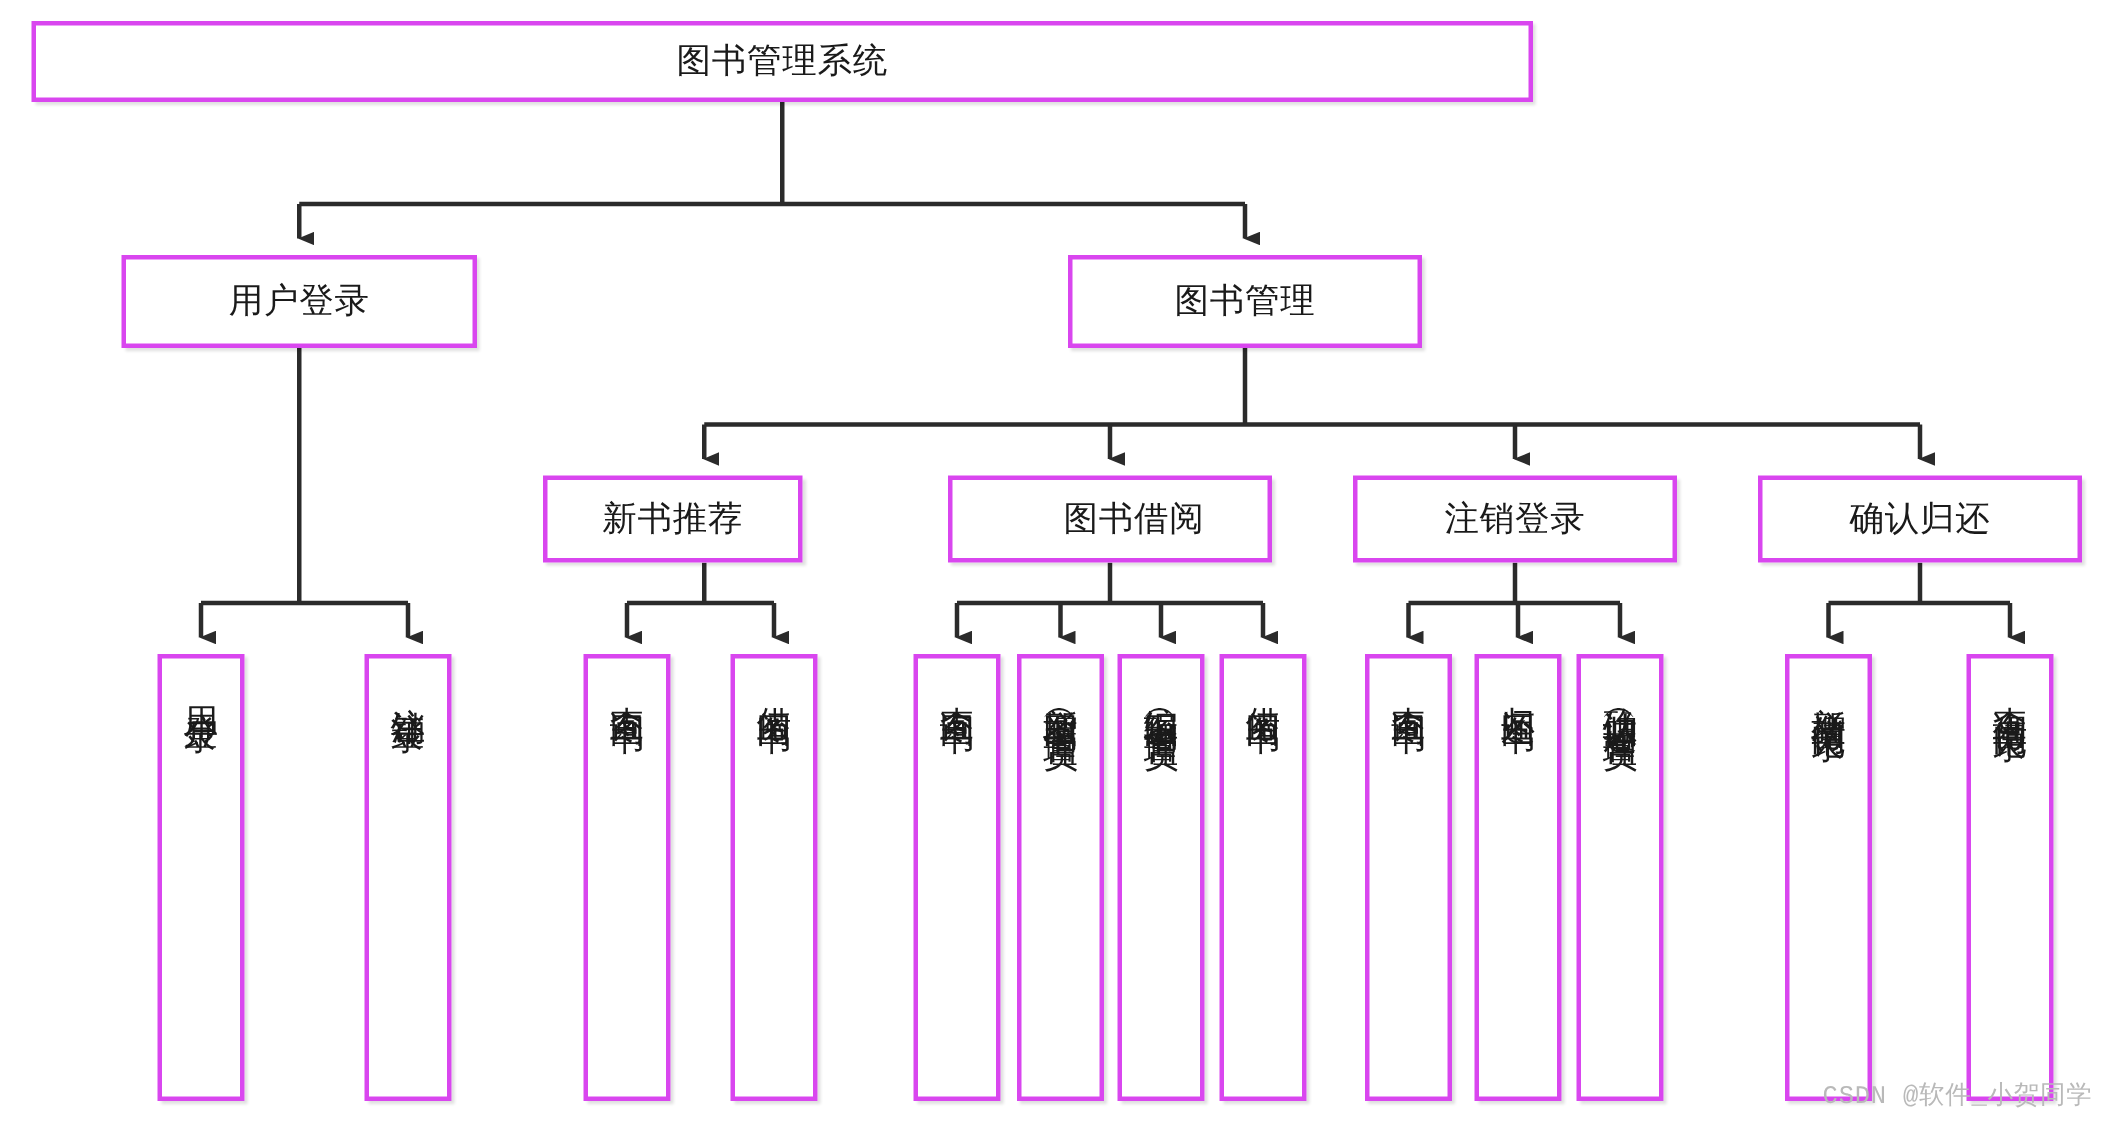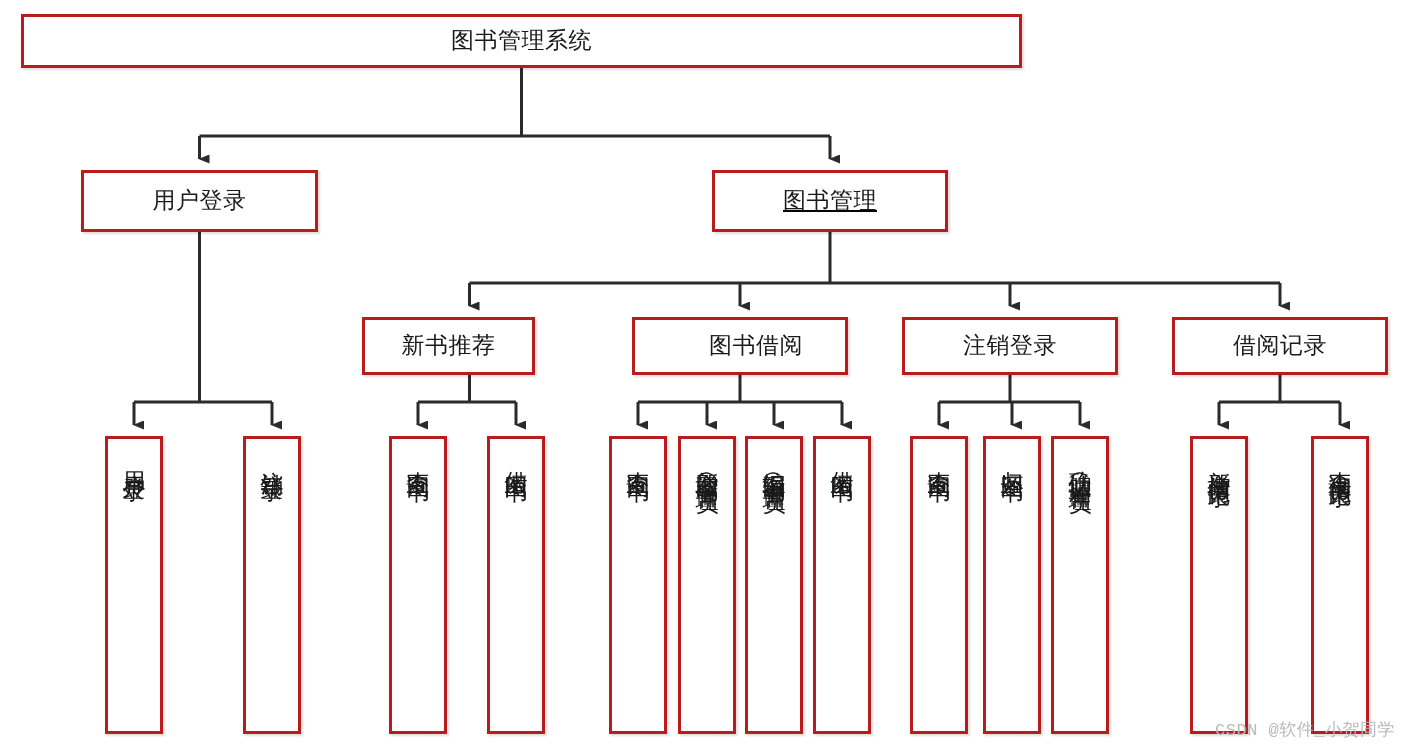--- a/index.html
+++ b/index.html
@@ -18,21 +18,21 @@
   #diagram-svg {
     position: absolute;
     left: 0;
     top: 0;
     width: 1405px;
     height: 747px;
   }
   .node-box {
     position: absolute;
     box-sizing: border-box;
-    border: 3px solid #b91c1c;
+    border: 3px solid #d946ef;
     background: #ffffff;
     display: flex;
     align-items: center;
     justify-content: center;
     box-shadow: 2px 2px 2px rgba(0,0,0,0.13);
   }
   .node-label {
     color: #1a1a1a;
     font-size: 23px;
     line-height: 1.12;
@@ -113,34 +113,34 @@
       </g>
   </svg>
 
   <div id="node-layer">
       <div class="node-box" style="left: 21px; top: 14px; width: 1001px; height: 54px;">
         <div class="node-label">图书管理系统</div>
       </div>
       <div class="node-box" style="left: 81px; top: 170px; width: 237px; height: 62px;">
         <div class="node-label">用户登录</div>
       </div>
-      <div class="node-box" style="left: 712px; top: 170px; width: 236px; height: 62px; text-decoration: underline;">
+      <div class="node-box" style="left: 712px; top: 170px; width: 236px; height: 62px;">
         <div class="node-label">图书管理</div>
       </div>
       <div class="node-box" style="left: 362px; top: 317px; width: 173px; height: 58px;">
         <div class="node-label">新书推荐</div>
       </div>
       <div class="node-box" style="left: 632px; top: 317px; width: 216px; height: 58px; padding-left: 32px;">
         <div class="node-label">图书借阅</div>
       </div>
       <div class="node-box" style="left: 902px; top: 317px; width: 216px; height: 58px;">
         <div class="node-label">注销登录</div>
       </div>
       <div class="node-box" style="left: 1172px; top: 317px; width: 216px; height: 58px;">
-        <div class="node-label">借阅记录</div>
+        <div class="node-label">确认归还</div>
       </div>
       <div class="node-box vertical" style="left: 105px; top: 436px; width: 58px; height: 298px;">
         <div class="node-label">用户登录</div>
       </div>
       <div class="node-box vertical" style="left: 243px; top: 436px; width: 58px; height: 298px;">
         <div class="node-label">注销登录</div>
       </div>
       <div class="node-box vertical" style="left: 389px; top: 436px; width: 58px; height: 298px;">
         <div class="node-label">查询图书</div>
       </div>

